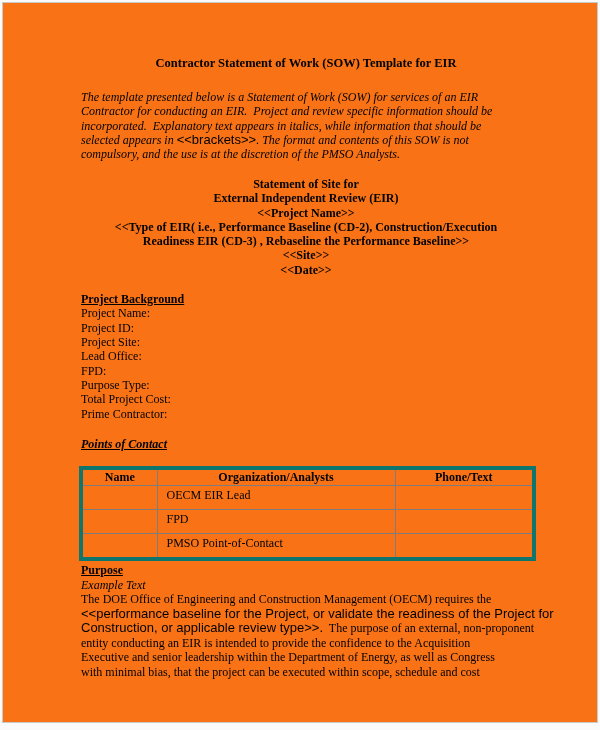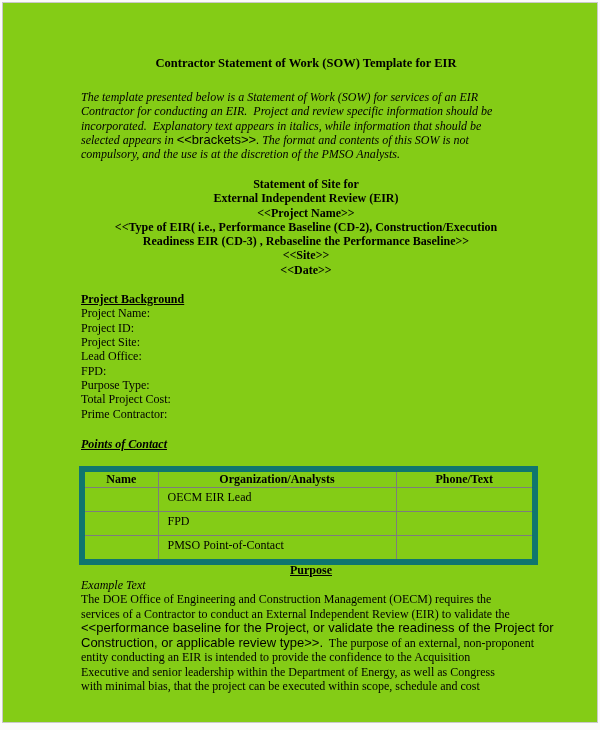--- a/index.html
+++ b/index.html
@@ -10,21 +10,21 @@
     background: #fafafa;
     font-family: "Liberation Serif", "DejaVu Serif", serif;
     color: #000000;
   }
   .page {
     position: absolute;
     left: 2px;
     top: 2px;
     width: 594px;
     height: 719px;
-    background: #84cc16;
+    background: #f97316;
     border: 1px solid #c9c9c9;
     overflow: hidden;
   }
   .line { white-space: pre; }
 
   .doc-title {
     position: absolute;
     top: 53px;
     left: 78px;
     width: 450px;
@@ -60,41 +60,40 @@
   .pb-section {
     position: absolute;
     top: 289px;
     left: 78px;
     font-size: 12px;
     line-height: 14.35px;
   }
   .section-heading {
     font-weight: bold;
     text-decoration: underline;
-    text-align: center;
   }
   .poc-heading {
     position: absolute;
     top: 434px;
     left: 78px;
     font-size: 12px;
     line-height: 14.35px;
     font-weight: bold;
     font-style: italic;
     text-decoration: underline;
   }
   table.poc-table {
     position: absolute;
     top: 463px;
     left: 76px;
     width: 453px;
     border-collapse: collapse;
     table-layout: fixed;
     font-size: 12px;
-    border: 6px solid #0f766e;
+    border: 4px solid #0f766e;
   }
   table.poc-table th, table.poc-table td {
     border: 1px solid #7d7d7d;
   }
   table.poc-table th {
     font-weight: bold;
     text-align: center;
     height: 14px;
     padding: 0 0 1px 0;
     line-height: 14px;
@@ -182,21 +181,20 @@
         <td>PMSO Point-of-Contact</td>
         <td class="c-phone"></td>
       </tr>
     </tbody>
   </table>
 
   <div class="purpose">
     <div class="line section-heading">Purpose</div>
     <div class="line subheading">Example Text</div>
     <div class="line">The DOE Office of Engineering and Construction Management (OECM) requires the</div>
-    <div class="line">services of a Contractor to conduct an External Independent Review (EIR) to validate the</div>
     <div class="line sans-seg">&lt;&lt;performance baseline for the Project, or validate the readiness of the Project for</div>
     <div class="line"><span class="sans-seg">Construction, or applicable review type&gt;&gt;.</span><span>  The purpose of an external, non-proponent</span></div>
     <div class="line">entity conducting an EIR is intended to provide the confidence to the Acquisition</div>
     <div class="line">Executive and senior leadership within the Department of Energy, as well as Congress</div>
     <div class="line">with minimal bias, that the project can be executed within scope, schedule and cost</div>
   </div>
 
 </div>
 
 </body></html>

